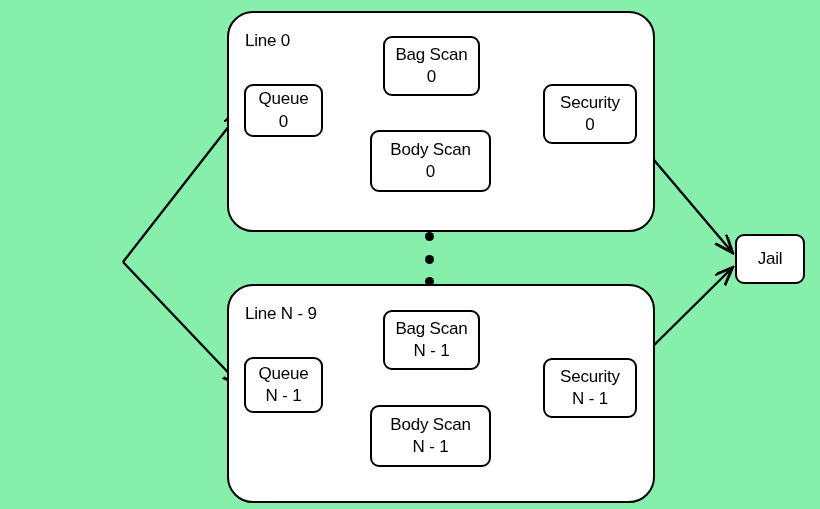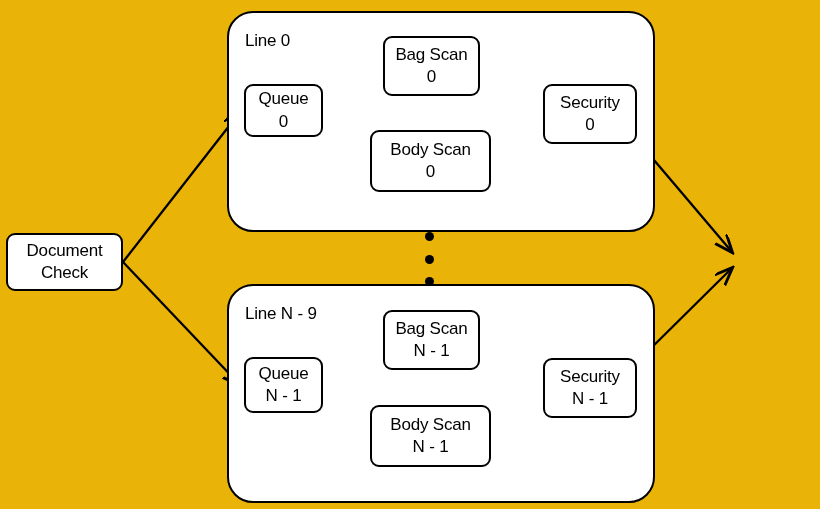--- a/index.html
+++ b/index.html
@@ -8,21 +8,21 @@
     padding: 0;
     background: #ffffff;
   }
   body {
     font-family: "Liberation Sans", sans-serif;
   }
   #diagram-root {
     position: relative;
     width: 820px;
     height: 509px;
-    background: #eab308;
+    background: #86efac;
     overflow: hidden;
   }
   svg.diagram-svg {
     position: absolute;
     left: 0;
     top: 0;
     width: 820px;
     height: 509px;
   }
   .node-box {
@@ -104,24 +104,20 @@
       <line x1="323" y1="386" x2="366" y2="430"></line>
       <line x1="480" y1="345" x2="539" y2="384"></line>
       <line x1="491" y1="435" x2="539" y2="392"></line>
       <line x1="637" y1="362" x2="732" y2="268"></line>
     </g>
   </svg>
 
   <div class="group-label" style="left:245px; top:31px;">Line 0</div>
   <div class="group-label" style="left:245px; top:304px;">Line N - 9</div>
 
-  <div class="node-box" style="left:6px; top:233px; width:117px; height:58px;">
-    <span class="line1">Document</span>
-    <span class="line2">Check</span>
-  </div>
 
   <div class="node-box" style="left:244px; top:84px; width:79px; height:53px;">
     <span class="line1">Queue</span>
     <span class="line2">0</span>
   </div>
   <div class="node-box" style="left:383px; top:36px; width:97px; height:60px;">
     <span class="line1">Bag Scan</span>
     <span class="line2">0</span>
   </div>
   <div class="node-box" style="left:370px; top:130px; width:121px; height:62px;">
@@ -143,20 +139,23 @@
   </div>
   <div class="node-box" style="left:370px; top:405px; width:121px; height:62px;">
     <span class="line1">Body Scan</span>
     <span class="line2">N - 1</span>
   </div>
   <div class="node-box" style="left:543px; top:358px; width:94px; height:60px;">
     <span class="line1">Security</span>
     <span class="line2">N - 1</span>
   </div>
 
+  <div class="node-box" style="left:735px; top:234px; width:70px; height:50px;">
+    <span class="line1">Jail</span>
+  </div>
 
   <div class="ellipsis-dots" style="left:424px; top:232px; width:10px; height:54px;">
     <span></span>
     <span></span>
     <span></span>
   </div>
 
 </div>
 
 </body></html>

